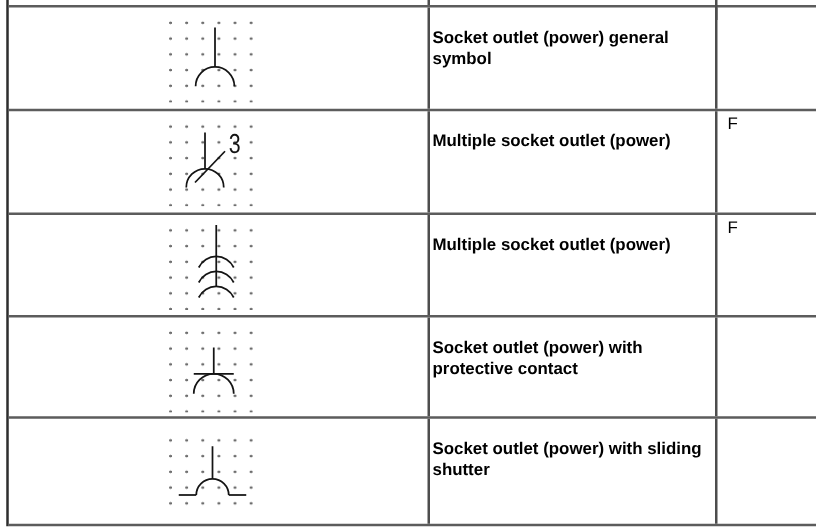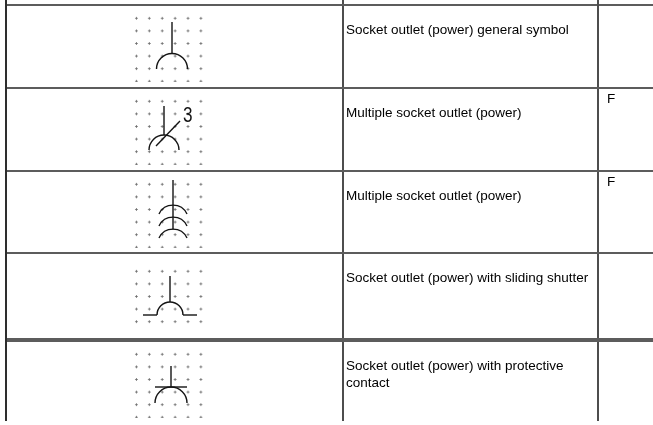--- a/index.html
+++ b/index.html
@@ -6,22 +6,22 @@
   .screen {
     position:relative; width:653px; height:425px; overflow:hidden;
     background:#ffffff; font-family:"Liberation Sans","DejaVu Sans",sans-serif;
     color:#000;
   }
   .symtable { margin-left:5px; border-left:2px solid #2e2e2e; width:646px; }
   .row { display:flex; border-top:2px solid #5c5c5c; }
   .row.sliver { border-top:none; height:4px; }
   .row.last { border-bottom:2px solid #5c5c5c; }
   .c1 { width:337px; border-right:2px solid #4d4d4d; position:relative; box-sizing:border-box; }
-  .c2 { width:255px; border-right:2px solid #4d4d4d; box-sizing:border-box;
-        padding:16px 4px 0 2px; font-size:13.5px; line-height:1.25; }
+  .c2 { width:230px; border-right:2px solid #4d4d4d; box-sizing:border-box;
+        padding:16px 4px 0 2px; font-size:13.5px; line-height:1.25;font-weight:bold; }
   .c3 { flex:1 1 auto; padding:2px 0 0 8px; font-size:13.5px; white-space:nowrap; overflow:visible; }
   .dotgrid {
     position:absolute; left:121px; top:4px; width:80px; height:72px;
     background-image: radial-gradient(circle, #6e6e6e 0.9px, rgba(0,0,0,0) 1.3px);
     background-size: 12.9px 12.6px; background-position: 2px 2px;
   }
   .sliver-dots {
     position:absolute; left:89px; top:0; width:76px; height:4px;
     background-image: radial-gradient(circle, #6e6e6e 0.9px, rgba(0,0,0,0) 1.3px);
     background-size: 14px 12px; background-position: 1px 1px;
@@ -92,51 +92,51 @@
         </div>
       </div>
       <div class="c2">
         <span>Multiple socket outlet (power)</span>
       </div>
       <div class="c3">
         <span>F</span>
       </div>
     </div>
 
+    <div class="row" style="height:79px">
+      <div class="c1">
+        <div class="dotgrid">
+          <svg width="80" height="72" viewBox="0 0 80 72">
+            <line class="sym" x1="43" y1="20" x2="43" y2="41"></line>
+            <line class="sym" x1="27" y1="41" x2="59" y2="41"></line>
+            <path class="sym" d="M 27 57 A 16 16 0 0 1 59 57"></path>
+          </svg>
+        </div>
+      </div>
+      <div class="c2">
+        <span>Socket outlet (power) with protective contact</span>
+      </div>
+      <div class="c3">
+        <span></span>
+      </div>
+    </div>
+
     <div class="row last" style="height:84px">
       <div class="c1">
         <div class="dotgrid" style="top:9px;height:64px">
           <svg width="80" height="64" viewBox="0 0 80 64">
             <line class="sym" x1="42" y1="13" x2="42" y2="39"></line>
             <path class="sym" d="M 29 52 A 13 13 0 0 1 55 52"></path>
             <line class="sym" x1="15" y1="52" x2="29" y2="52"></line>
             <line class="sym" x1="55" y1="52" x2="69" y2="52"></line>
           </svg>
         </div>
       </div>
       <div class="c2">
         <span>Socket outlet (power) with sliding shutter</span>
       </div>
       <div class="c3">
         <span></span>
       </div>
     </div>
 
-    <div class="row" style="height:79px">
-      <div class="c1">
-        <div class="dotgrid">
-          <svg width="80" height="72" viewBox="0 0 80 72">
-            <line class="sym" x1="43" y1="20" x2="43" y2="41"></line>
-            <line class="sym" x1="27" y1="41" x2="59" y2="41"></line>
-            <path class="sym" d="M 27 57 A 16 16 0 0 1 59 57"></path>
-          </svg>
-        </div>
-      </div>
-      <div class="c2">
-        <span>Socket outlet (power) with protective contact</span>
-      </div>
-      <div class="c3">
-        <span></span>
-      </div>
-    </div>
-
   </div>
 </div>
 
 </body></html>

